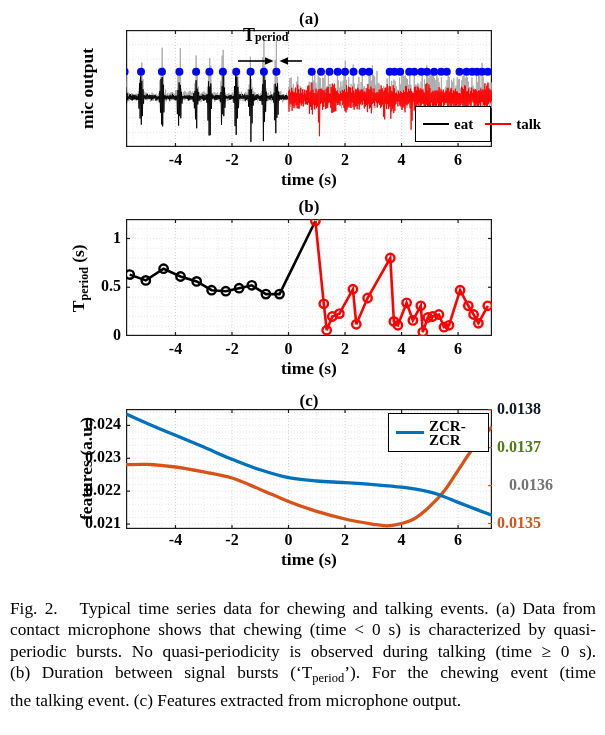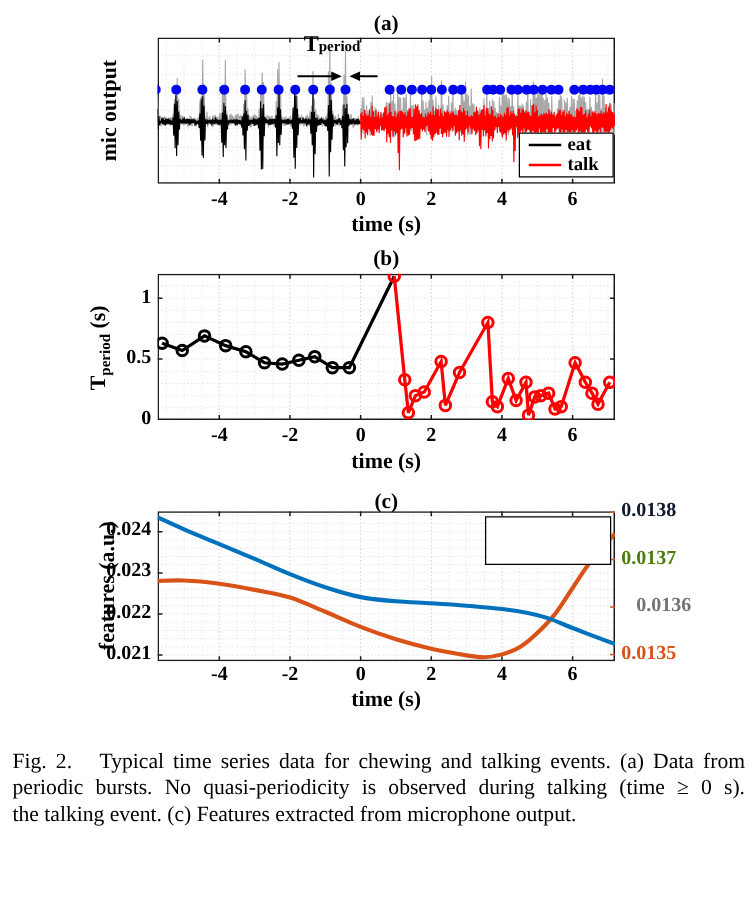--- a/index.html
+++ b/index.html
@@ -10,21 +10,21 @@
           font-weight:bold;font-size:17px;}
   .xlab{position:absolute;left:126px;width:366px;text-align:center;
         font-weight:bold;font-size:17.5px;}
   .ylab{position:absolute;width:160px;text-align:center;font-weight:bold;font-size:17.5px;
         transform:rotate(-90deg);}
   .ylab sub,.tsub{font-size:12px;font-weight:bold;}
   .xtick{position:absolute;width:44px;text-align:center;font-weight:bold;font-size:16px;}
   .ytick{position:absolute;width:64px;text-align:right;font-weight:bold;font-size:16px;}
   .rtick{position:absolute;width:58px;text-align:left;font-weight:bold;font-size:16px;}
   .legend{position:absolute;background:#fff;border:1.6px solid #000;
-          display:flex;flex-direction:column;justify-content:space-evenly;z-index:5;}
+          display:flex;flex-direction:row;justify-content:space-evenly;z-index:5;}
   .lrow{display:flex;align-items:center;padding:0 5px 0 7px;}
   .lline{display:inline-block;flex:0 0 auto;}
   .llab{font-weight:bold;font-size:15px;margin-left:5px;line-height:14px;}
   #annoT{position:absolute;font-weight:bold;font-size:18px;z-index:4;}
   #caption{position:absolute;left:10px;top:598px;width:586px;
            font-size:17.3px;line-height:21.4px;}
   .cap-line{text-align:justify;text-align-last:justify;white-space:normal;}
   .cap-line.last{text-align-last:left;}
   .cap-line sub{font-size:12.5px;}
 </style>
@@ -303,26 +303,32 @@
       <line x1="0" y1="82.19178082191787" x2="4" y2="82.19178082191787" stroke="#1a1a1a" stroke-width="1.2"></line>
       <line x1="0" y1="115.0684931506849" x2="4" y2="115.0684931506849" stroke="#1a1a1a" stroke-width="1.2"></line>
       <line x1="366" y1="0.7582938388626579" x2="362" y2="0.7582938388626579" stroke="#D95319" stroke-width="1.2"></line>
       <line x1="366" y1="38.67298578199029" x2="362" y2="38.67298578199029" stroke="#D95319" stroke-width="1.2"></line>
       <line x1="366" y1="76.5876777251186" x2="362" y2="76.5876777251186" stroke="#D95319" stroke-width="1.2"></line>
       <line x1="366" y1="114.50236966824622" x2="362" y2="114.50236966824622" stroke="#D95319" stroke-width="1.2"></line>
       <path d="M0.0,55.7C3.5,55.7 13.0,55.0 21.2,55.4C29.4,55.7 40.0,56.7 49.5,58.0C58.9,59.3 68.3,61.1 77.7,62.9C87.1,64.8 96.6,66.1 106.0,69.0C115.4,71.9 124.8,76.5 134.2,80.4C143.7,84.3 153.1,88.8 162.5,92.5C171.9,96.2 181.4,99.5 190.8,102.4C200.2,105.3 209.6,107.8 219.0,110.0C228.5,112.1 240.2,114.1 247.3,115.3C254.4,116.4 256.7,116.9 261.4,116.8C266.1,116.7 270.8,115.8 275.6,114.5C280.3,113.2 285.0,111.7 289.7,108.8C294.4,106.0 299.1,101.9 303.8,97.4C308.5,93.0 313.2,88.3 318.0,82.3C322.7,76.3 327.4,68.4 332.1,61.4C336.8,54.5 340.6,47.8 346.2,40.6C351.9,33.3 362.7,21.6 366.0,17.8" fill="none" stroke="#D95319" stroke-width="3.3"></path>
       <path d="M0.0,4.9C3.5,6.5 13.0,10.9 21.2,14.5C29.4,18.0 40.0,22.4 49.5,26.3C58.9,30.2 68.3,34.1 77.7,38.1C87.1,42.1 96.6,46.5 106.0,50.3C115.4,54.1 124.8,57.8 134.2,60.8C143.7,63.9 153.1,66.8 162.5,68.7C171.9,70.6 181.4,71.2 190.8,72.0C200.2,72.8 209.6,73.0 219.0,73.6C228.5,74.2 237.9,74.8 247.3,75.6C256.7,76.4 267.6,77.3 275.6,78.2C283.6,79.2 289.2,80.0 295.3,81.2C301.5,82.4 306.2,83.5 312.3,85.5C318.4,87.5 326.0,91.0 332.1,93.4C338.2,95.8 343.4,97.8 349.0,99.9C354.7,102.1 363.2,105.2 366.0,106.2" fill="none" stroke="#0072BD" stroke-width="3.3"></path>
     </svg>
   <div class="legend" style="left:388px;top:413px;width:99px;height:37px">
+    <div class="lrow">
+      <span class="lline" style="width:28px;height:3.4px;background:#0072BD"></span>
+      <span class="llab">ZCR-ZCR</span>
+    </div>
   </div>
   <div class="xlab" style="top:549px">time (s)</div>
 
   <div id="caption">
       <div class="cap-line"><span>Fig. 2.&nbsp;&nbsp;&nbsp;Typical time series data for chewing and talking events. (a) Data from</span></div>
+      <div class="cap-line"><span>contact microphone shows that chewing (time &lt; 0 s) is characterized by quasi-</span></div>
       <div class="cap-line"><span>periodic bursts. No quasi-periodicity is observed during talking (time ≥ 0 s).</span></div>
+      <div class="cap-line"><span>(b) Duration between signal bursts (‘T</span><sub>period</sub><span>’). For the chewing event (time</span></div>
       <div class="cap-line last"><span>the talking event. (c) Features extracted from microphone output.</span></div>
     </div>
 <div class="xtick" style="left:153.5px;top:151px">-4</div>
     <div class="xtick" style="left:210.0px;top:151px">-2</div>
     <div class="xtick" style="left:266.5px;top:151px">0</div>
     <div class="xtick" style="left:323.0px;top:151px">2</div>
     <div class="xtick" style="left:379.6px;top:151px">4</div>
     <div class="xtick" style="left:436.1px;top:151px">6</div>
     <div class="ytick" style="left:57px;top:326.0px">0</div>
     <div class="ytick" style="left:57px;top:277.3px">0.5</div>

